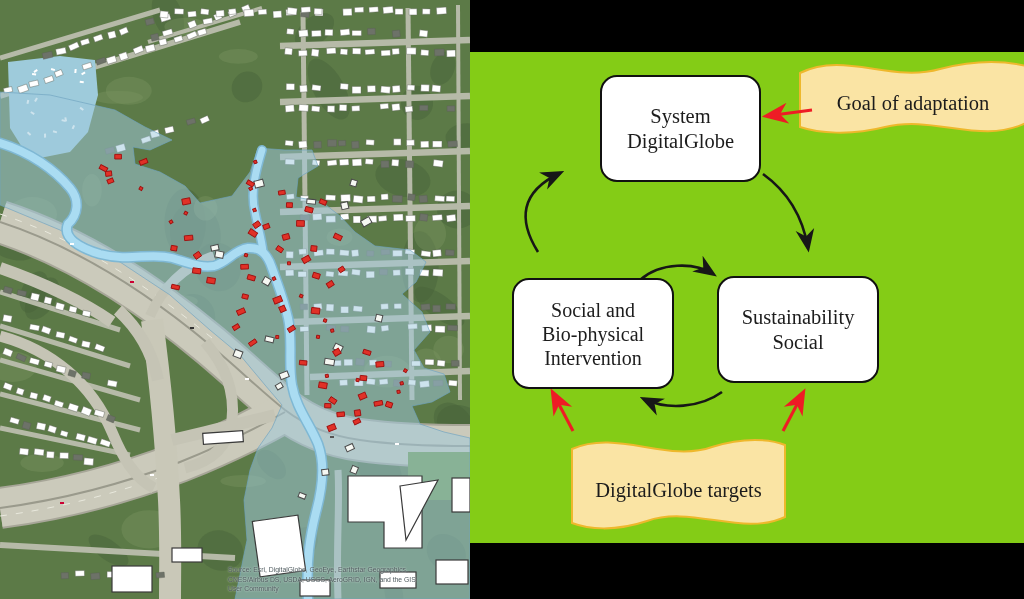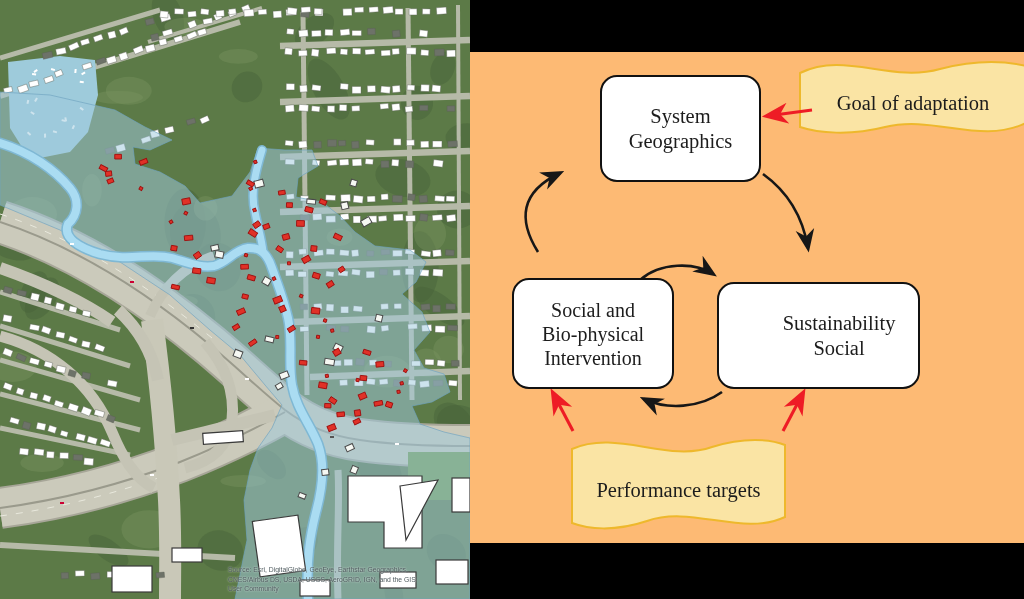--- a/index.html
+++ b/index.html
@@ -6,21 +6,21 @@
   #stage{position:relative;width:1024px;height:599px;background:#000;overflow:hidden;
          font-family:"Liberation Serif",serif;}
   
   #map-wrap{position:absolute;left:0;top:0;width:470px;height:599px;}
   #map-svg{display:block;width:470px;height:599px;}
   #attribution{position:absolute;left:228px;top:565px;width:238px;
     font-family:"Liberation Sans",sans-serif;font-size:6.8px;line-height:1.4;color:#4e5a5e;
     text-shadow:0 0 2px rgba(255,255,255,.85);}
   #attribution span{display:block;}
   
-  #panel{position:absolute;left:470px;top:52px;width:554px;height:491px;background:#fdba74;}
+  #panel{position:absolute;left:470px;top:52px;width:554px;height:491px;background:#84cc16;}
   #diagram-svg{position:absolute;left:0;top:0;width:554px;height:491px;}
   .dbox{position:absolute;border:2.6px solid #111;border-radius:17px;background:#fff;
     display:flex;align-items:center;justify-content:center;text-align:center;
     font-size:20.5px;line-height:1.2;color:#1c1c1c;}
   .banner-text{position:absolute;text-align:center;font-size:20.5px;color:#1c1c1c;}
 </style>
 </head>
 <body>
 
 <div id="stage">
@@ -580,33 +580,33 @@
       <g fill="none" stroke-width="3.1">
         <path d="M342,58 L297,64" marker-end="url(#ah-red)" stroke="#ee1c25"></path>
         <path d="M103,379 L83,341" marker-end="url(#ah-red)" stroke="#ee1c25"></path>
         <path d="M313,379 L333,341" marker-end="url(#ah-red)" stroke="#ee1c25"></path>
       </g>
     </svg>
 
     <div class="dbox" style="left:130px;top:23px;width:157px;height:103px;">
       <div>
         <span>System</span><br>
-        <span>Geographics</span>
+        <span>DigitalGlobe</span>
       </div>
     </div>
     <div class="dbox" style="left:10px;top:226px;width:158px;height:107px;font-size:20px;margin-left:32px;">
       <div>
         <span>Social and</span><br>
         <span>Bio-physical</span><br>
         <span>Intervention</span>
       </div>
     </div>
-    <div class="dbox" style="left:247px;top:230px;width:158px;height:103px;padding-left:41px;">
+    <div class="dbox" style="left:247px;top:224px;width:158px;height:103px;">
       <div>
         <span>Sustainability</span><br>
         <span>Social</span>
       </div>
     </div>
 
     <div class="banner-text" style="left:330px;top:40px;width:226px;">Goal of adaptation</div>
-    <div class="banner-text" style="left:102px;top:427px;width:213px;">Performance targets</div>
+    <div class="banner-text" style="left:102px;top:427px;width:213px;">DigitalGlobe targets</div>
   </div>
 </div>
 
 </body></html>

